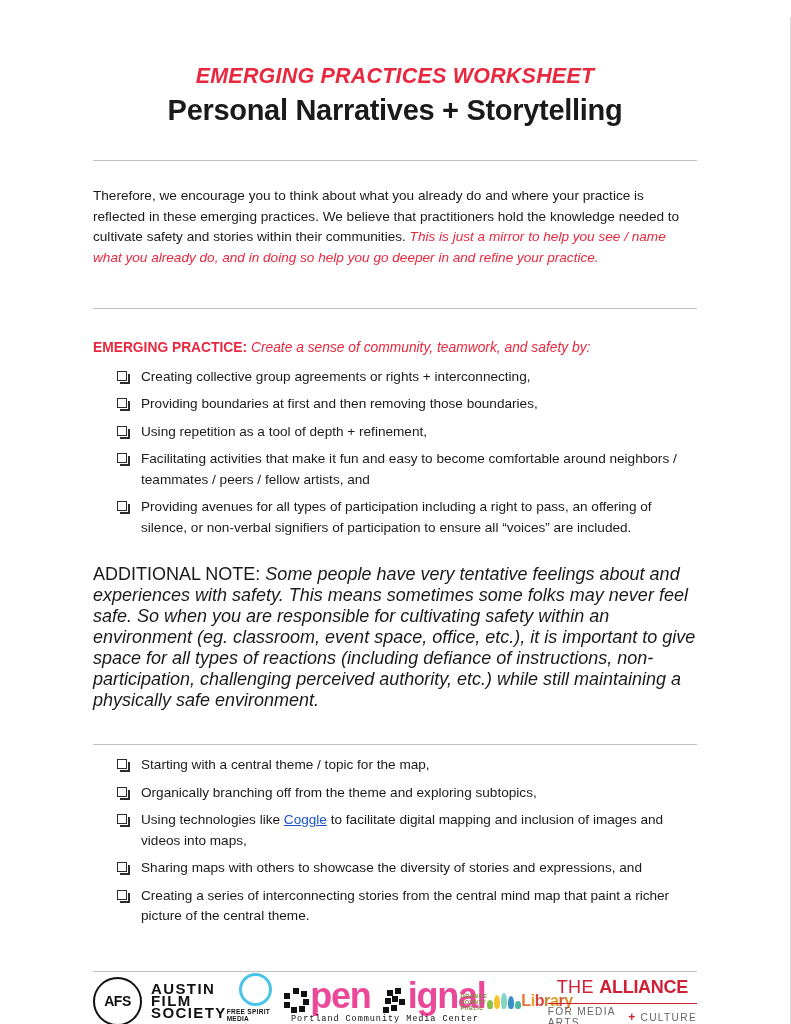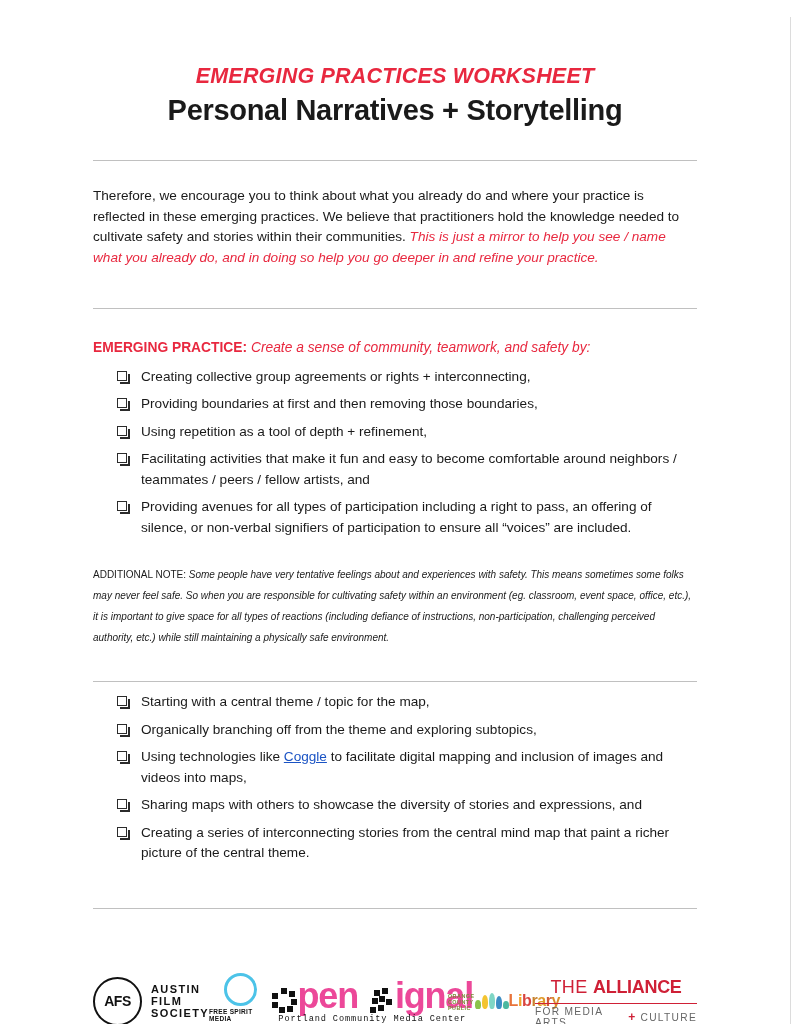--- a/index.html
+++ b/index.html
@@ -69,21 +69,21 @@
     margin: 0;
   }
   .intro { margin-top: 25px; }
   .intro .em-red {
     color: #e8283f;
     font-style: italic;
   }
 
   .note {
     margin-top: 26px;
-    font-size: 10px;
+    font-size: 18px;
     line-height: 21px;
     color: #1a1a1a;
   }
   .note .note-label { font-style: normal; }
   .note .note-body { font-style: italic; }
 
   
   .practice-head {
     margin-top: 29px;
     font-size: 13.8px;
@@ -163,21 +163,21 @@
   
   .afs { gap: 9px; }
   .afs-mark {
     width: 45px; height: 45px; border-radius: 50%;
     border: 2.5px solid #111;
     display: flex; align-items: center; justify-content: center;
     font-weight: bold; font-size: 14px; color: #111;
     letter-spacing: -0.5px;
   }
   .afs-words {
-    font-weight: bold; font-size: 11px; line-height: 12px;
+    font-weight: bold; font-size: 15px; line-height: 12px;
     letter-spacing: 1.4px; color: #111;
   }
 
   
   .fsm { flex-direction: column; align-items: center; gap: 2px; }
   .fsm-ring {
     width: 27px; height: 27px; border-radius: 50%;
     border: 3px solid #4cc3e8;
     box-shadow: 0 0 0 1px #ffffff inset;
   }

